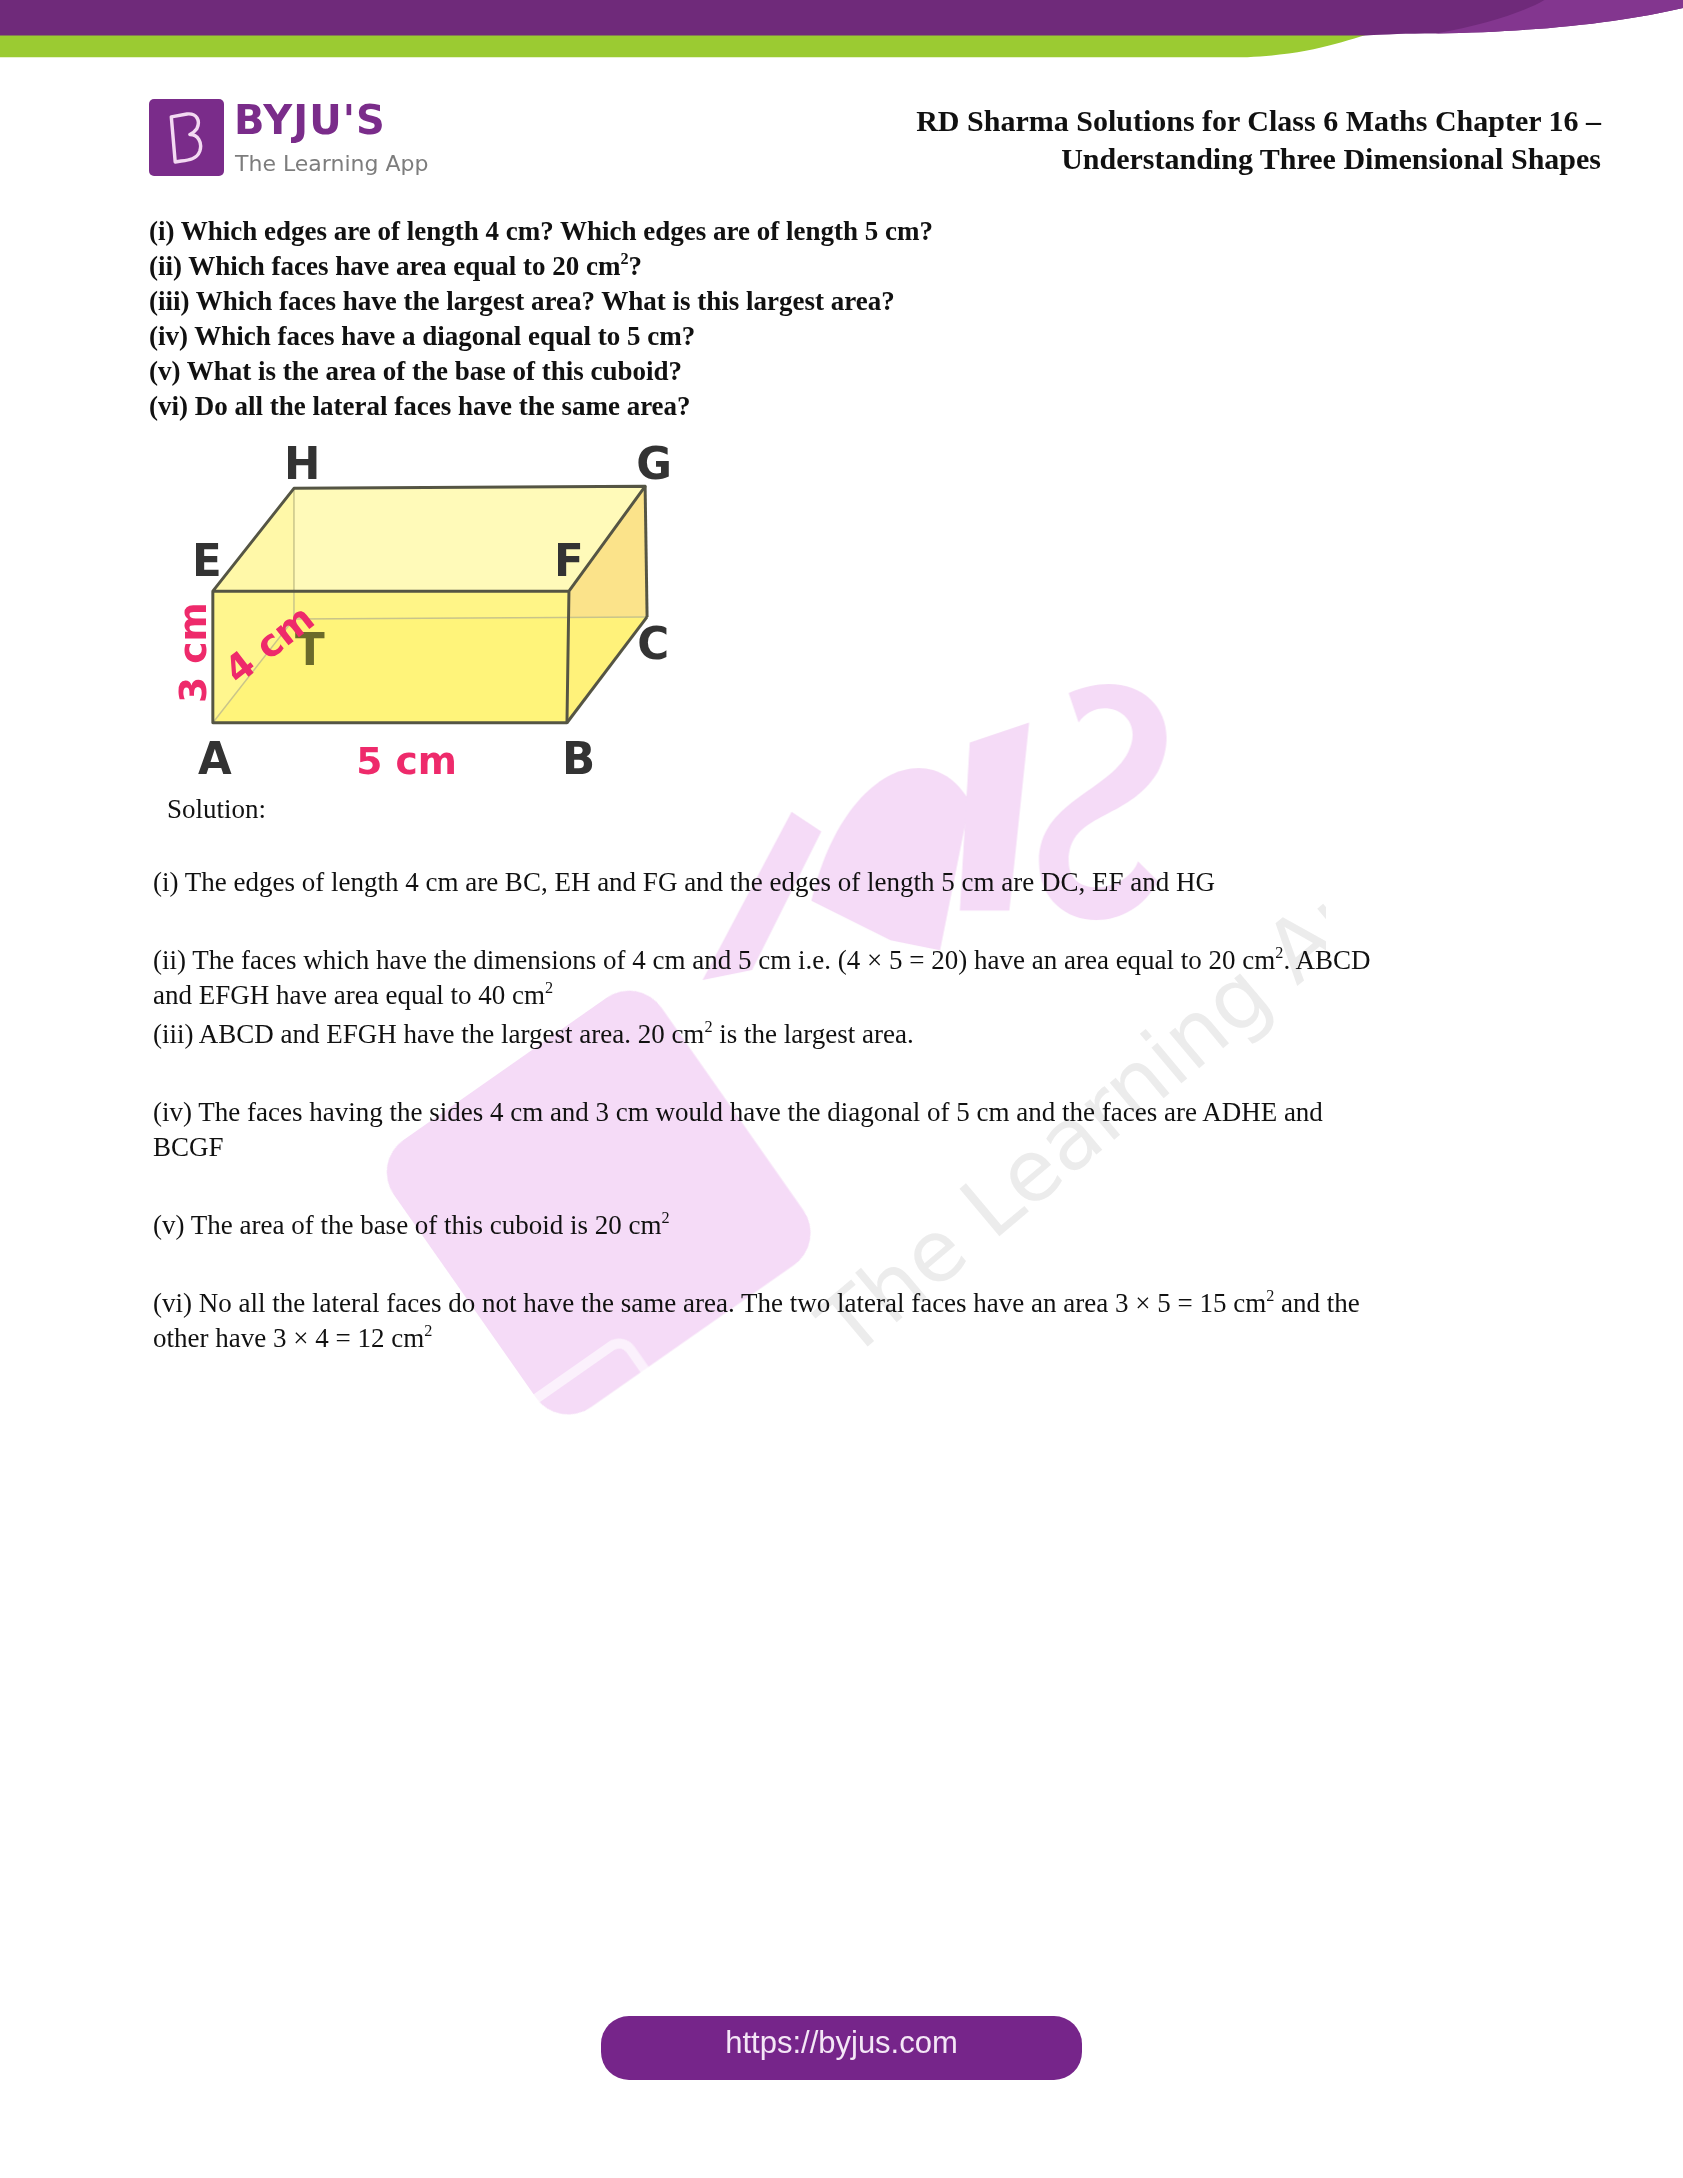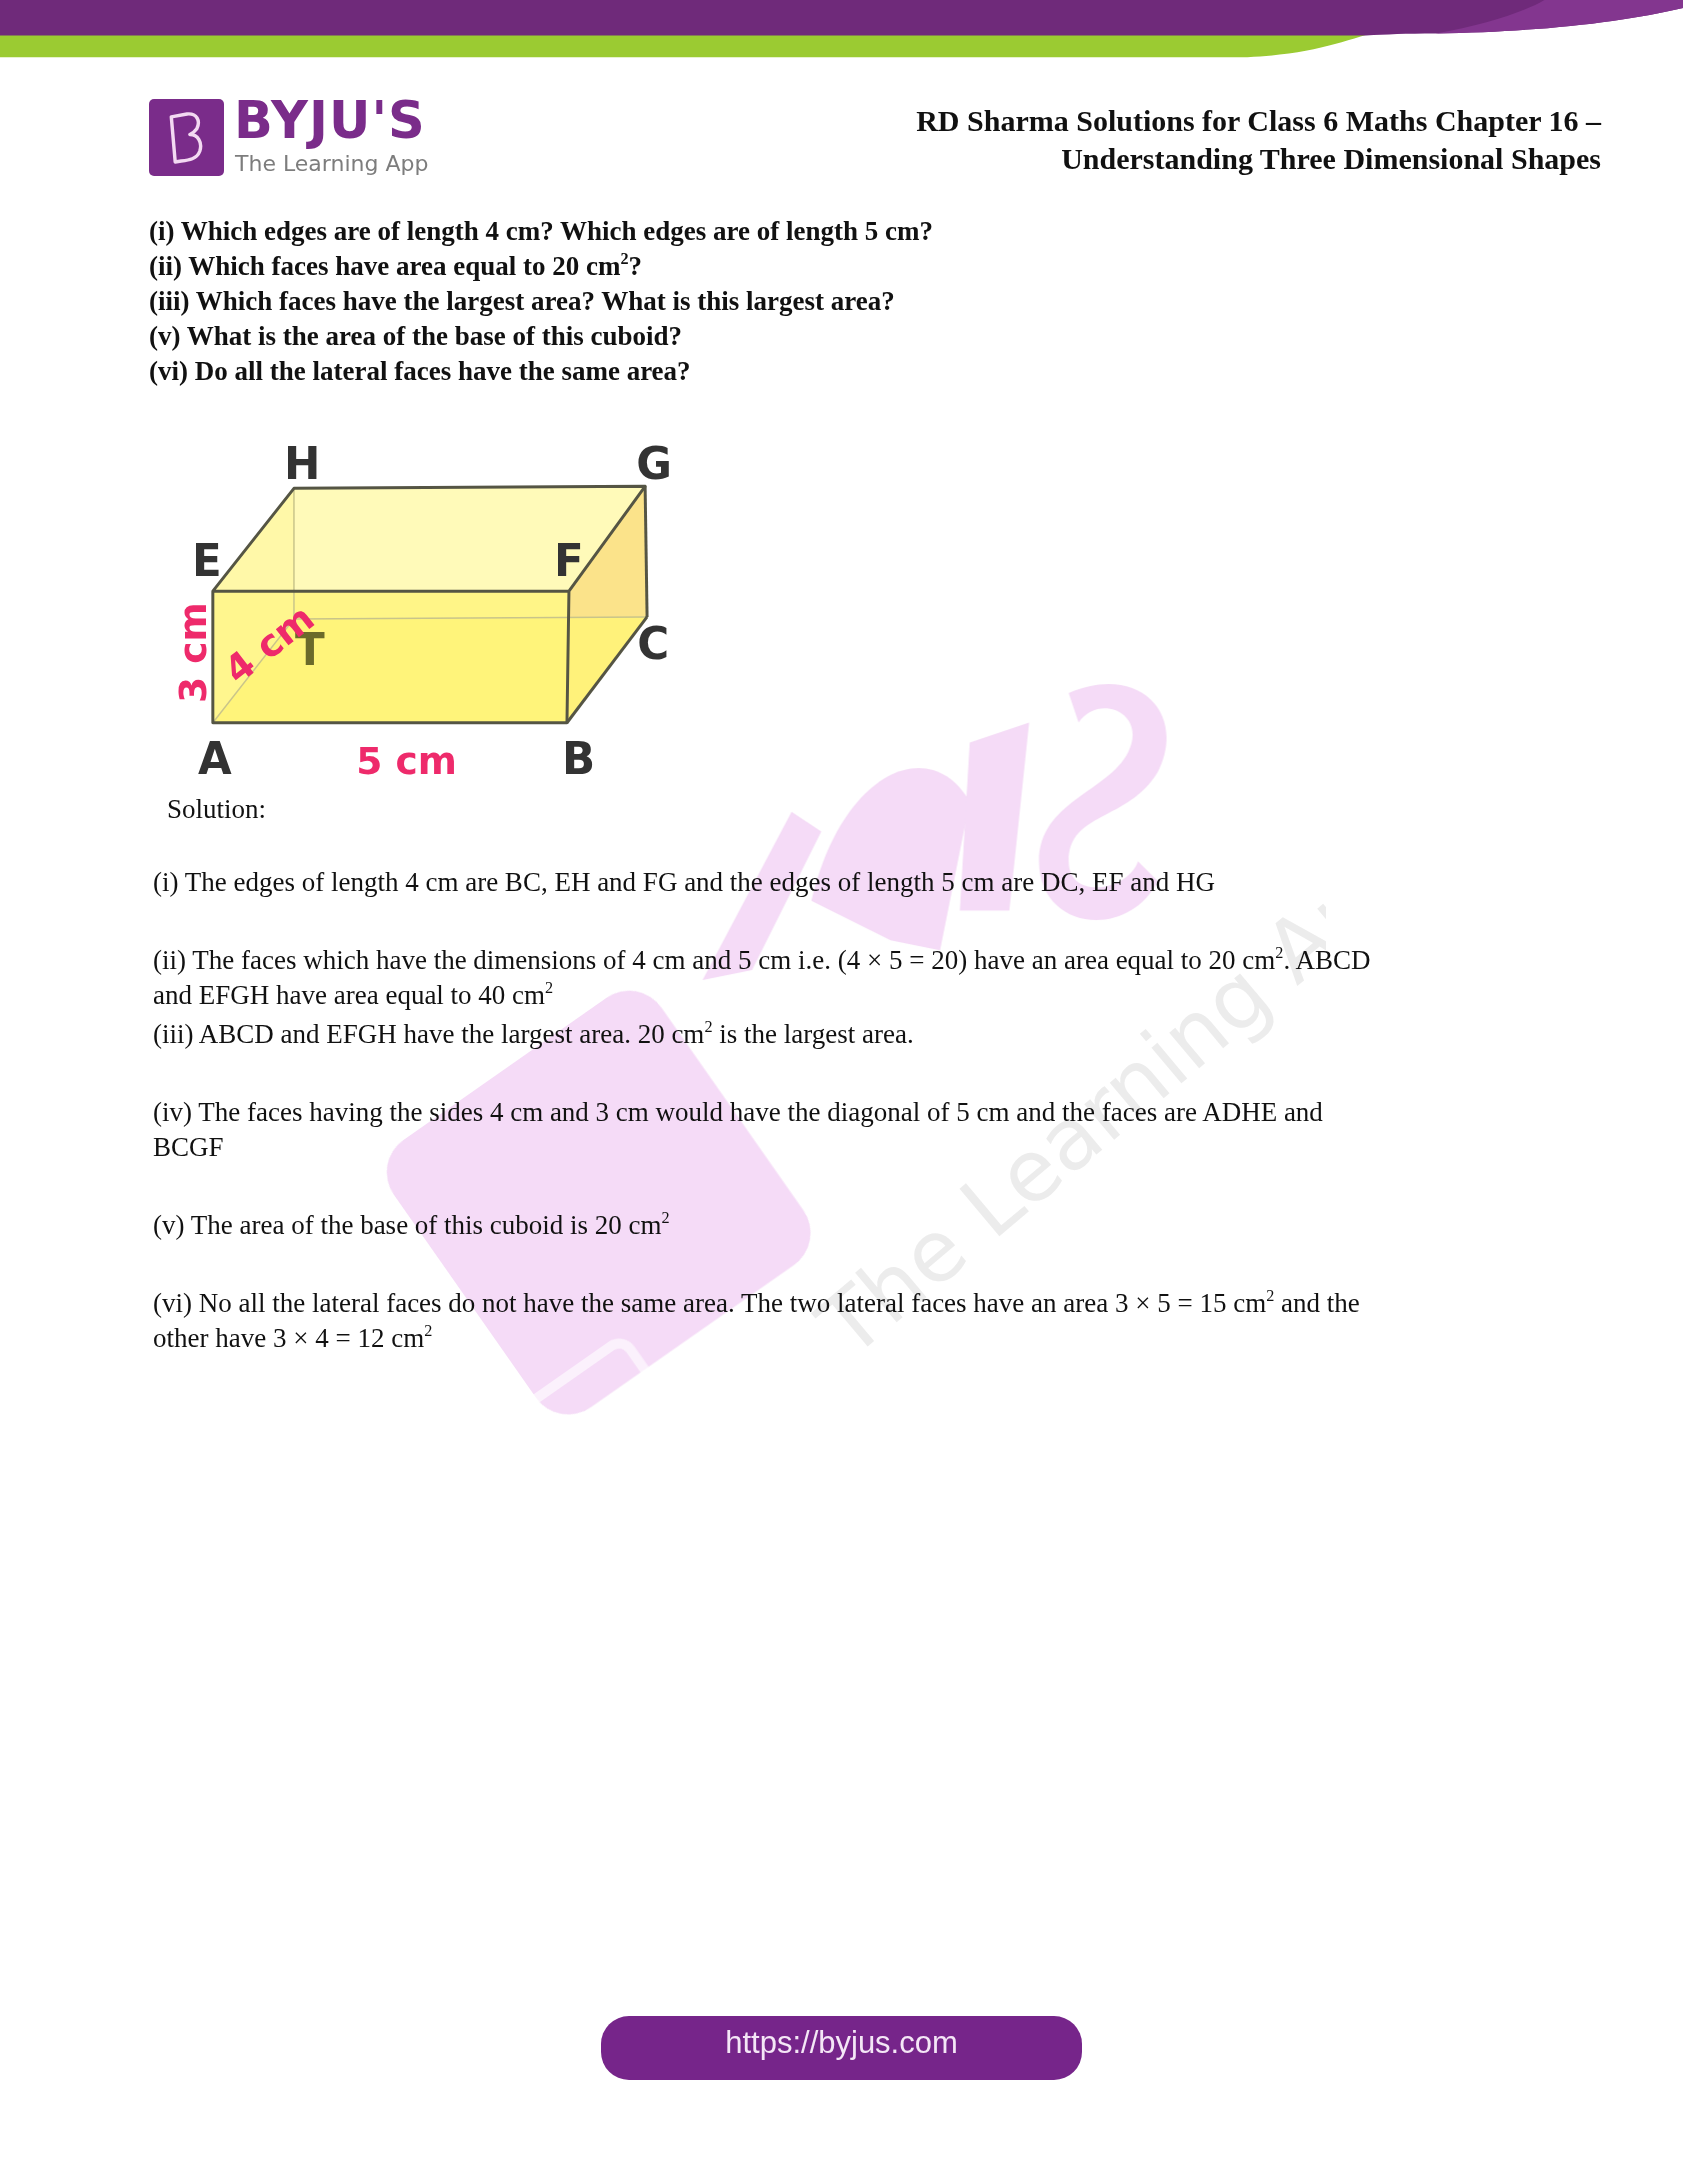--- a/index.html
+++ b/index.html
@@ -3,21 +3,21 @@
 <meta charset="utf-8">
 <style>
   html, body { margin:0; padding:0; }
   body { width:1683px; height:2178px; position:relative; background:#ffffff; overflow:hidden;
          font-family:"Liberation Serif", "DejaVu Serif", serif; color:#111; }
   .banner { position:absolute; left:0; top:0; width:1683px; height:69px; }
   .logo { position:absolute; left:149px; top:97px; width:287px; height:83px; }
   .logo-box { position:absolute; left:0; top:2px; width:75px; height:77px; background:#7a2c8a; border-radius:5px; }
   .logo-b { position:absolute; left:16px; top:12px; width:44px; height:53px; }
   .logo-word { position:absolute; left:85px; top:-6px; font-family:"DejaVu Sans", sans-serif; font-weight:bold;
-               font-size:51px; color:#7a2c8a; letter-spacing:1px; line-height:59px;text-align:center; }
+               font-size:40px; color:#7a2c8a; letter-spacing:1px; line-height:59px;text-align:center; }
   .logo-tag { position:absolute; left:86px; top:54px; font-family:"DejaVu Sans", sans-serif; font-size:22px; color:#7d7d7d; line-height:26px; }
   .header-title { position:absolute; right:82px; top:102px; text-align:right; font-weight:bold; font-size:30px; line-height:38px;margin-left:27px; }
   .questions { position:absolute; left:149px; top:214px; font-weight:bold; font-size:27px; line-height:35px; }
   .questions div { white-space:nowrap; }
   sup { font-size:0.6em; line-height:0; vertical-align:super; position:relative; top:-0.05em; }
   .diagram { position:absolute; left:168px; top:426px; width:792px; height:366px; }
   .solution-heading { position:absolute; left:149px; top:792px; font-weight:normal; font-size:27px; line-height:35px;margin-left:18px; }
   .answers { position:absolute; left:149px; top:861px; width:1386px; font-size:27px; line-height:35px; }
   .answers p { margin:4px; }
   .gap { height:35px; }
@@ -58,20 +58,21 @@
     <path d="M700,40 C770,10 820,60 790,120 C760,170 700,160 700,210 C700,250 760,240 770,210 L790,230 C760,290 670,280 670,210 C670,150 740,140 760,100 C780,60 730,40 710,70 Z"></path>
   </g>
   <rect x="160" y="720" width="120" height="70" rx="14" transform="rotate(-35 220 755)" fill="none" stroke="#ffffff" stroke-width="10" opacity="0.6"></rect>
   <text x="300" y="620" transform="rotate(-40 520 420)" font-family="DejaVu Sans, sans-serif" font-size="86" fill="#dddddd" opacity="0.55">The Learning App</text>
 </svg>
 
 <div class="questions">
   <div><span>(i) Which edges are of length 4 cm? Which edges are of length 5 cm?</span></div>
   <div><span>(ii) Which faces have area equal to 20 cm</span><sup>2</sup><span>?</span></div>
   <div><span>(iii) Which faces have the largest area? What is this largest area?</span></div>
+  <div><span>(iv) Which faces have a diagonal equal to 5 cm?</span></div>
   <div><span>(v) What is the area of the base of this cuboid?</span></div>
   <div><span>(vi) Do all the lateral faces have the same area?</span></div>
 </div>
 
 <svg class="diagram" viewBox="0 0 800 370">
 
   <polygon points="45,167 127,63 482,61 405,167" fill="#fff8a8" stroke="none"></polygon>
   <polygon points="127,63 482,61 484,193 127,195" fill="#fffbc0" opacity="0.7"></polygon>
   <polygon points="405,167 482,61 484,193 403,300" fill="#fbe38a"></polygon>
   <polygon points="45,300 127,195 484,193 403,300" fill="#fff27a"></polygon>

